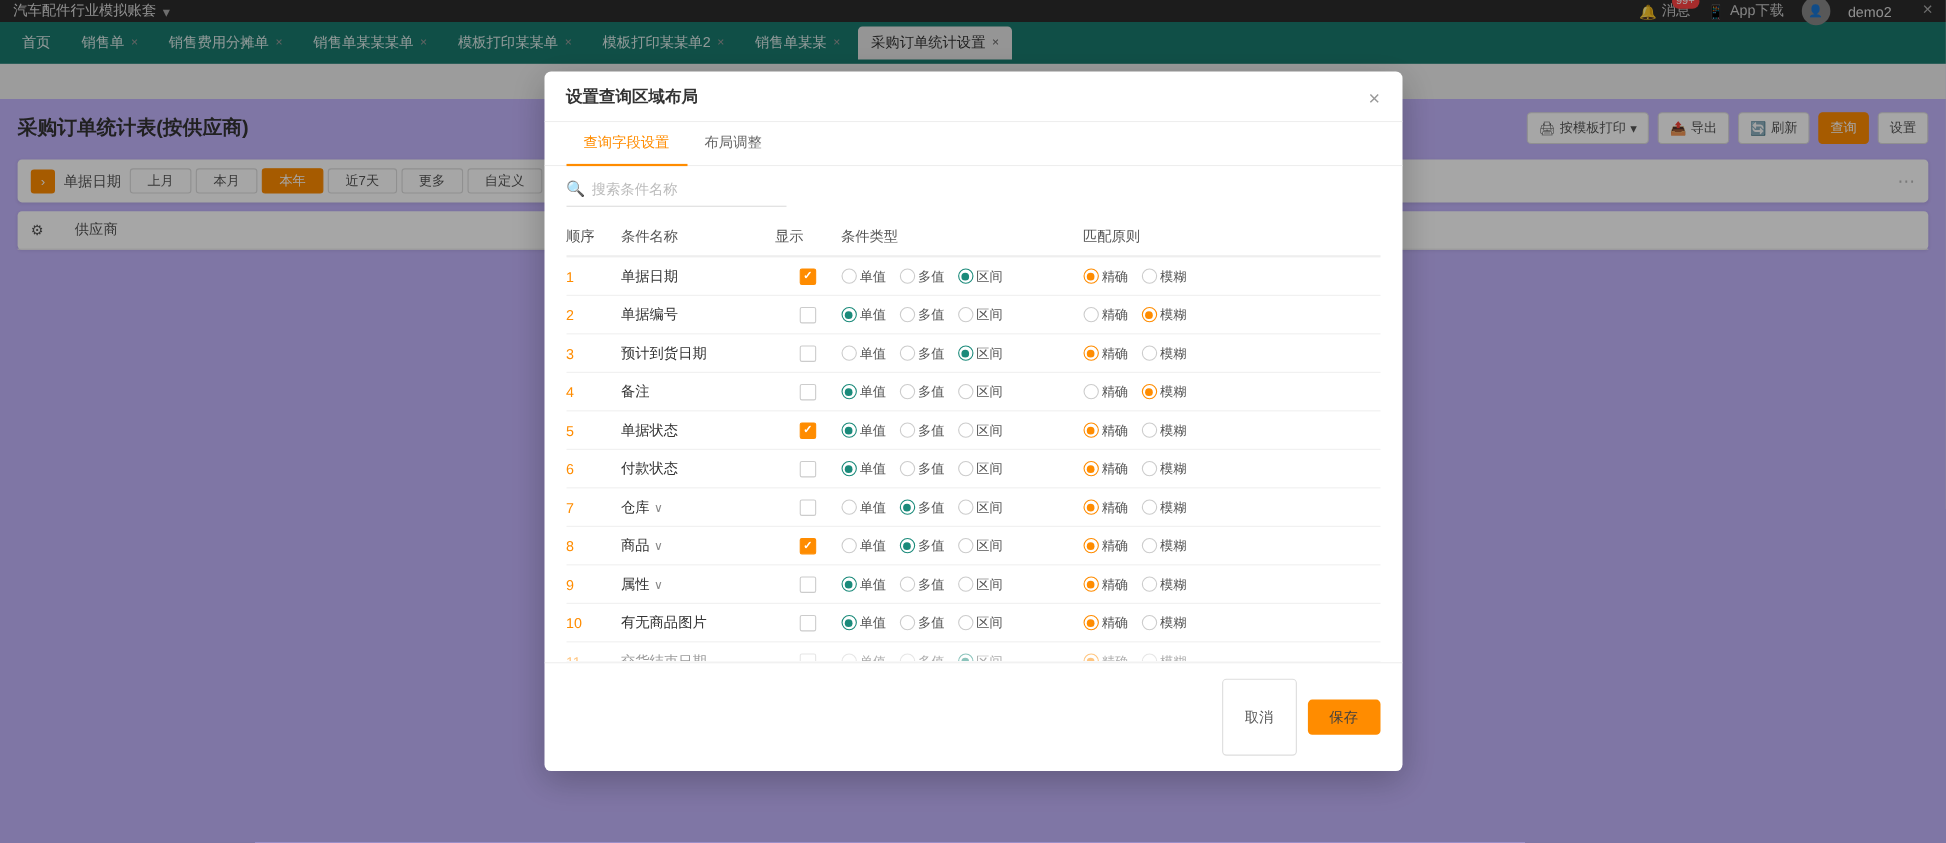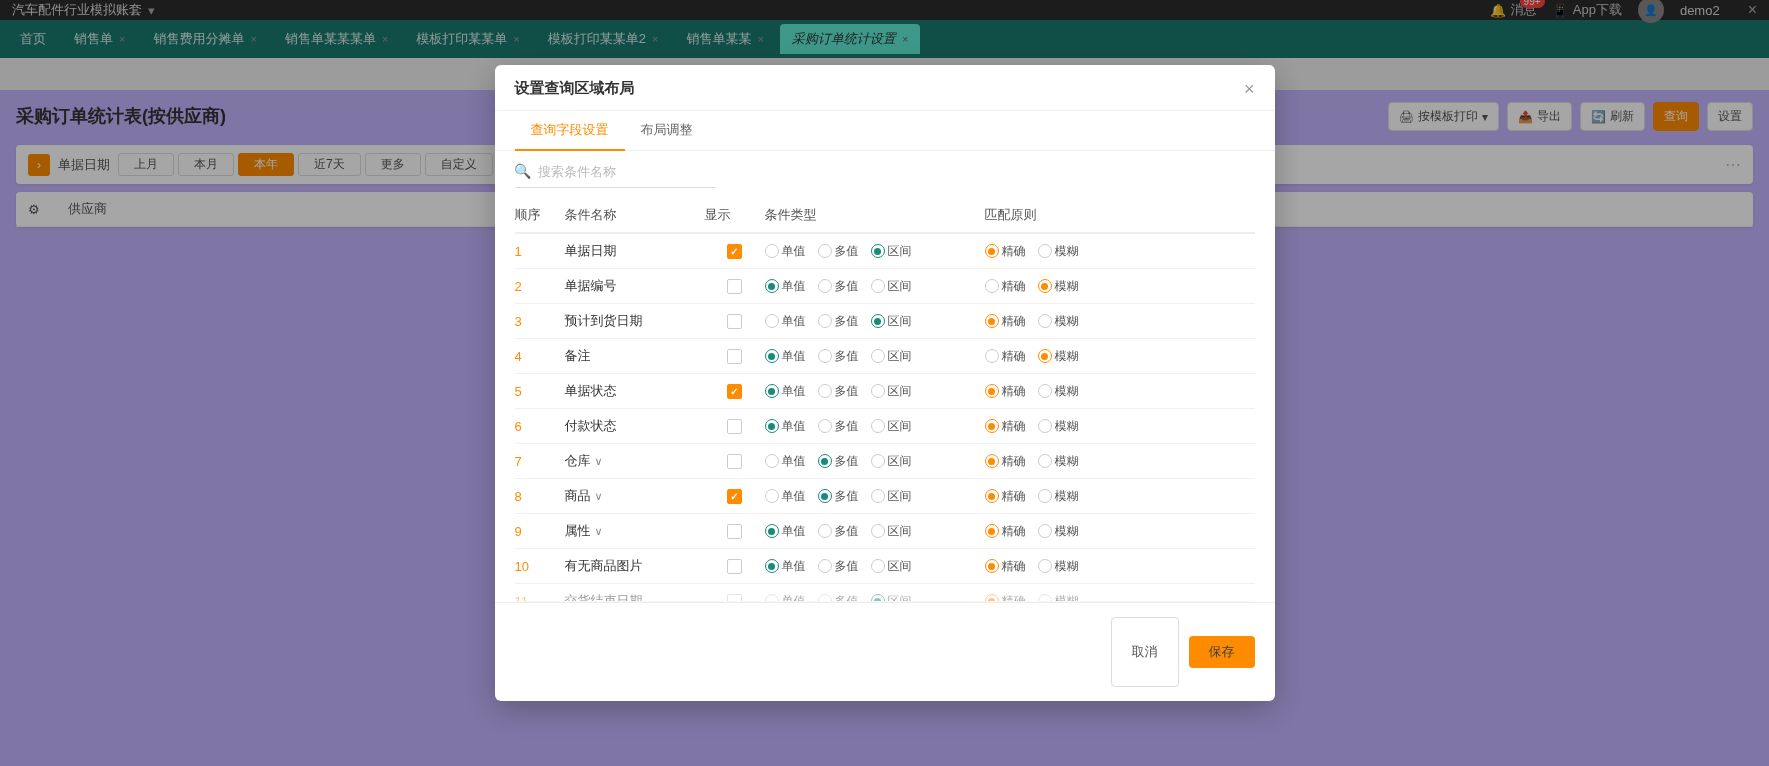--- a/index.html
+++ b/index.html
@@ -33,21 +33,21 @@
     }
     .tab-item {
       padding: 5px 12px;
       border-radius: 4px 4px 0 0;
       font-size: 13px;
       cursor: pointer;
       color: rgba(255,255,255,0.85);
       display: flex; align-items: center; gap: 4px;
       height: 30px;
     }
-    .tab-item.active { background: #5eead4; color: #333; font-style: italic; }
+    .tab-item.active { background: #e5e5e5; color: #333; }
     .tab-item .tab-close { font-size: 11px; color: #999; margin-left: 2px; cursor: pointer; }
     .tab-item.active .tab-close { color: #666; }
     .home-tab { background: transparent; }
 
     
     .page-content {
       background: #c4b5fd;
       min-height: calc(766px - 74px);
       padding: 12px 16px;
       position: relative;

